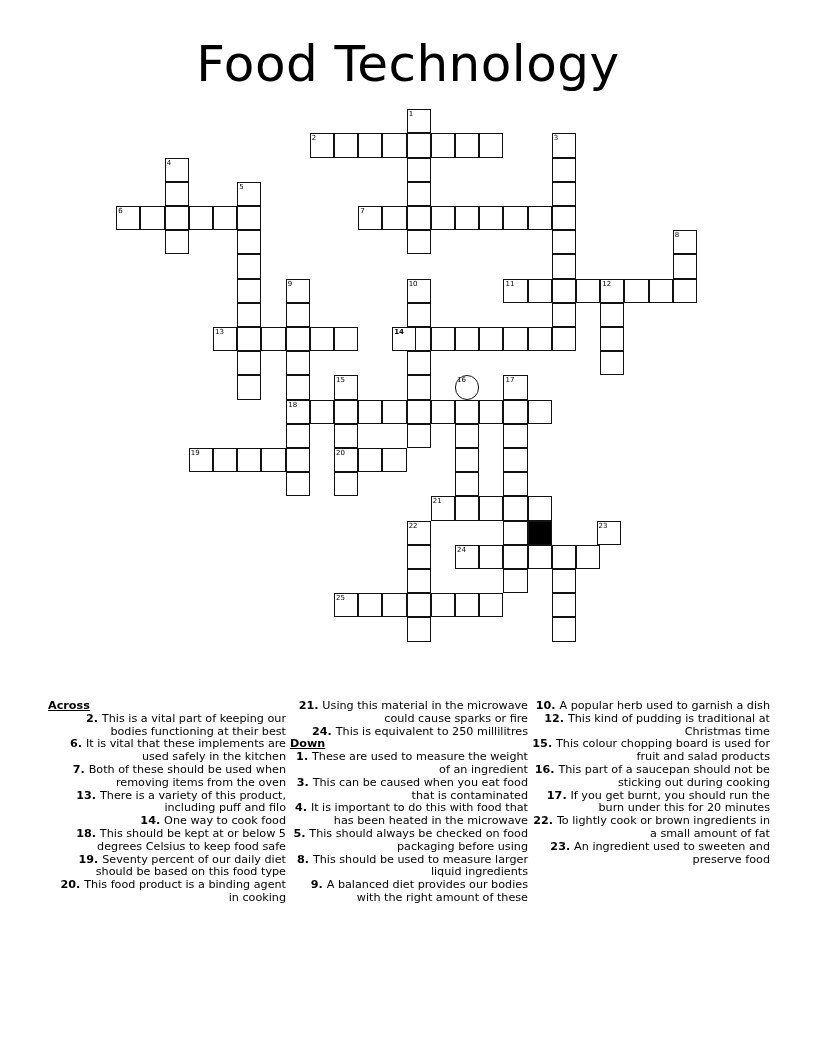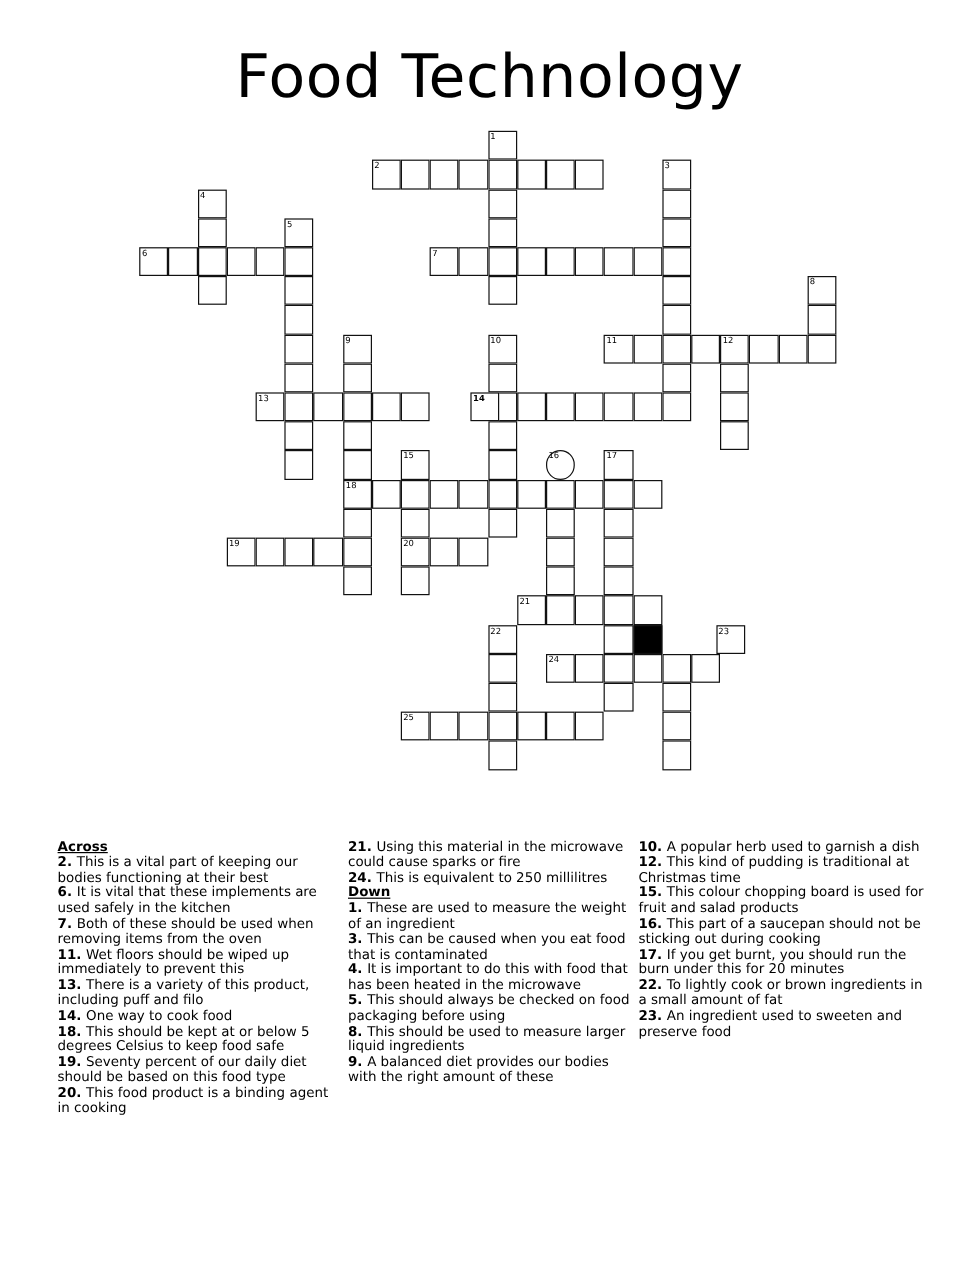--- a/index.html
+++ b/index.html
@@ -10,21 +10,21 @@
   .grid { position: absolute; left: 117px; top: 110px; width: 600px; height: 540px; }
   .cell { position: absolute; width: 24.2px; height: 24.2px; box-sizing: border-box;
           border: 1.5px solid #111; background: #fff; margin-left: -0.75px; margin-top: -0.75px; }
   .cell.black { background: #000; }
   .cell .num { position: absolute; left: 1px; top: 0px; font-size: 7px; line-height: 8px; }
   .clues { position: absolute; top: 700px; font-size: 11.2px; line-height: 12.8px; }
   .col1 { left: 48px; width: 238px; }
   .col2 { left: 290px; width: 238px; }
   .col3 { left: 532px; width: 238px; }
   .heading { font-weight: bold; text-decoration: underline; display: block; }
-  .clue { display: block; }
+  .clue { display: block; text-align: right; }
   .clue b { font-weight: bold; }
 </style>
 </head>
 <body>
 
 <div class="title">Food Technology</div>
 
 <div class="grid" id="grid">
     <div class="cell" style="left: 290.4px; top: 0px;">
       <span class="num">1</span>
@@ -218,21 +218,20 @@
     <div class="cell" style="left: 363px; top: 484px;"></div>
     <div class="cell black" style="left: 411.4px; top: 411.4px;"></div>
   </div>
 
 <div class="clues col1">
   <span class="heading">Across</span>
   <div id="across-a">
       <span class="clue"><b>2. </b>This is a vital part of keeping our bodies functioning at their best</span>
       <span class="clue"><b>6. </b>It is vital that these implements are used safely in the kitchen</span>
       <span class="clue"><b>7. </b>Both of these should be used when removing items from the oven</span>
-      <span class="clue"><b>11. </b>Wet floors should be wiped up immediately to prevent this</span>
       <span class="clue"><b>13. </b>There is a variety of this product, including puff and filo</span>
       <span class="clue"><b>14. </b>One way to cook food</span>
       <span class="clue"><b>18. </b>This should be kept at or below 5 degrees Celsius to keep food safe</span>
       <span class="clue"><b>19. </b>Seventy percent of our daily diet should be based on this food type</span>
       <span class="clue"><b>20. </b>This food product is a binding agent in cooking</span>
     </div>
 </div>
 <div class="clues col2">
   <div id="across-b">
       <span class="clue"><b>21. </b>Using this material in the microwave could cause sparks or fire</span>

